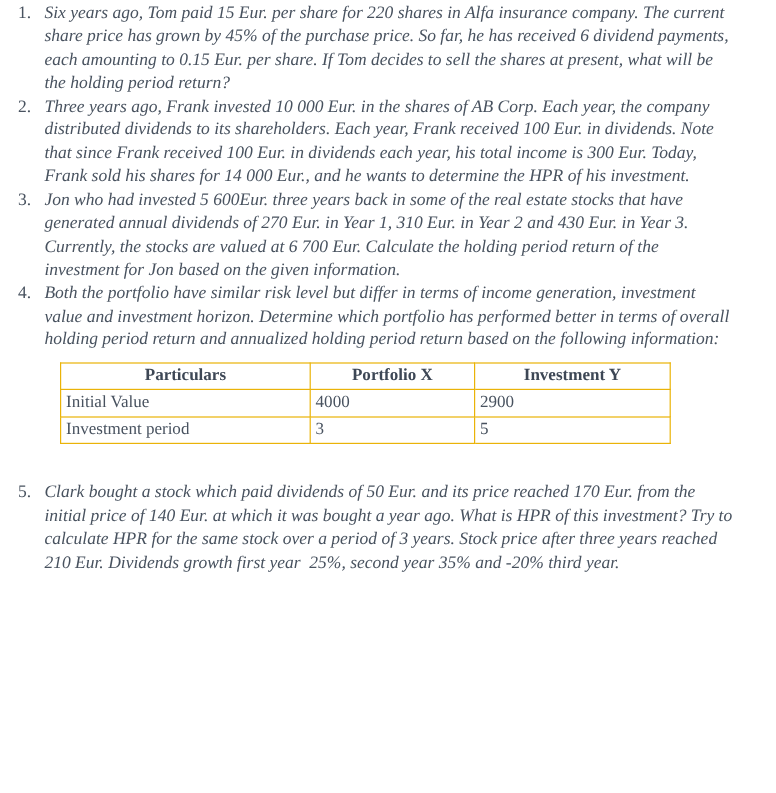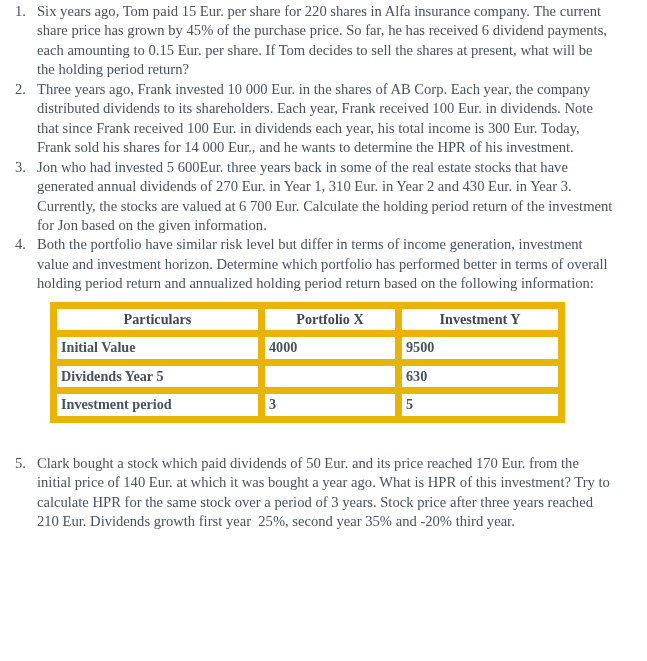--- a/index.html
+++ b/index.html
@@ -43,56 +43,57 @@
     top: 0;
     width: 20px;
     text-align: left;
     font-size: 14.6px;
     line-height: 19.45px;
   }
   .qtext {
     display: block;
     padding-right: 24px;
     white-space: pre-wrap;
+    font-style: italic;
   }
 
   
   .table-wrap {
     margin: 8px 0 0 50px;
     width: 508px;
   }
   table.portfolio {
     border-collapse: collapse;
     width: 508px;
     table-layout: fixed;
     font-size: 14.2px;
   }
   table.portfolio col.c-part { width: 208px; }
   table.portfolio col.c-x    { width: 137px; }
   table.portfolio col.c-y    { width: 163px; }
 
   table.portfolio th,
   table.portfolio td {
-    border: 7px solid #eab308;
+    border: 1px solid #eab308;
     height: 20.5px;
     padding: 0 0 1px 4px;
     line-height: 19px;
     vertical-align: middle;
     overflow: hidden;
     white-space: nowrap;
   }
   table.portfolio th {
     font-weight: bold;
     text-align: center;
     padding-left: 0;
     color: #3d4755;
   }
   table.portfolio td {
     text-align: left;
-    font-weight: bold;
+    font-weight: normal;
   }
 
   
   .after-table {
     margin-top: 31px;
   }
 </style>
 </head>
 <body>
 
@@ -128,26 +129,21 @@
         <tr>
           <th>Particulars</th>
           <th>Portfolio X</th>
           <th>Investment Y</th>
         </tr>
       </thead>
       <tbody>
         <tr>
           <td>Initial Value</td>
           <td>4000</td>
-          <td>9500</td>
-        </tr>
-        <tr>
-          <td>Dividends Year 5</td>
-          <td></td>
-          <td>630</td>
+          <td>2900</td>
         </tr>
         <tr>
           <td>Investment period</td>
           <td>3</td>
           <td>5</td>
         </tr>
       </tbody>
     </table>
   </div>
 

